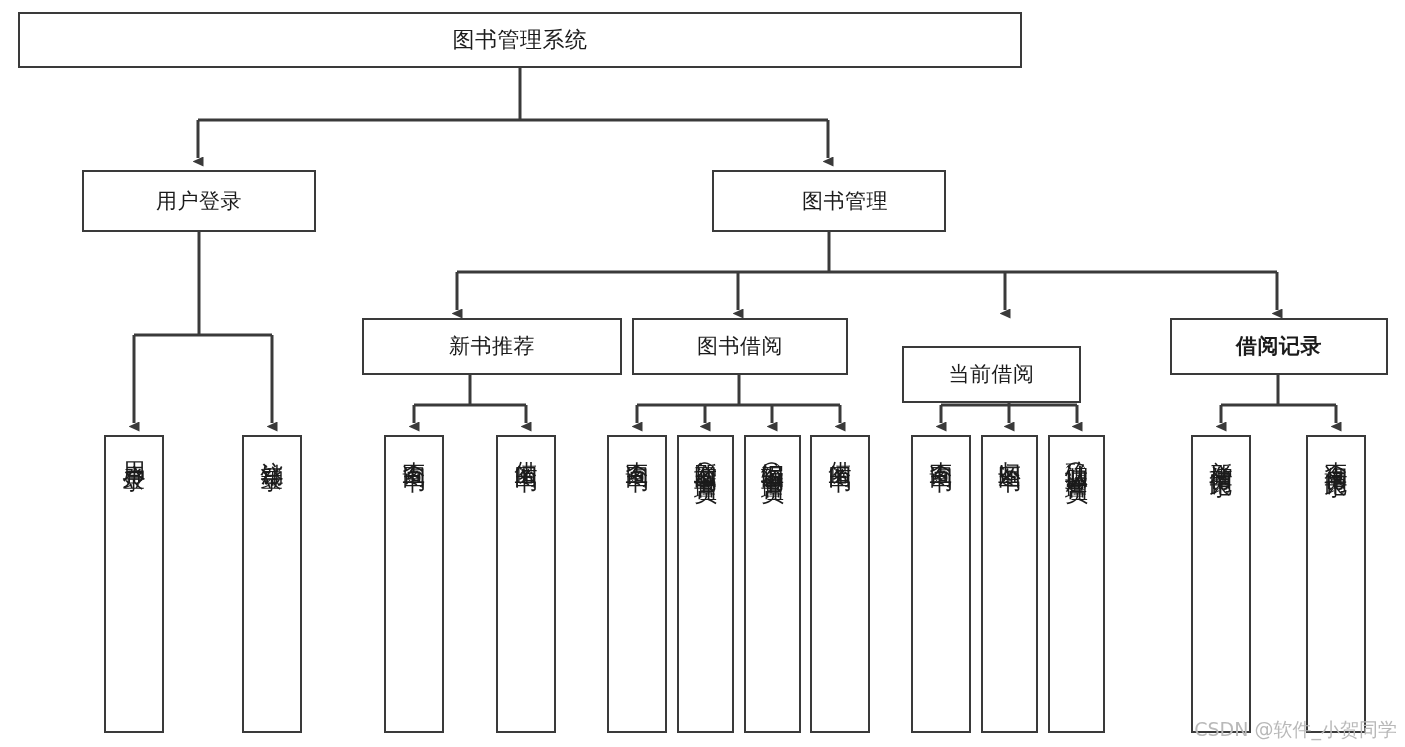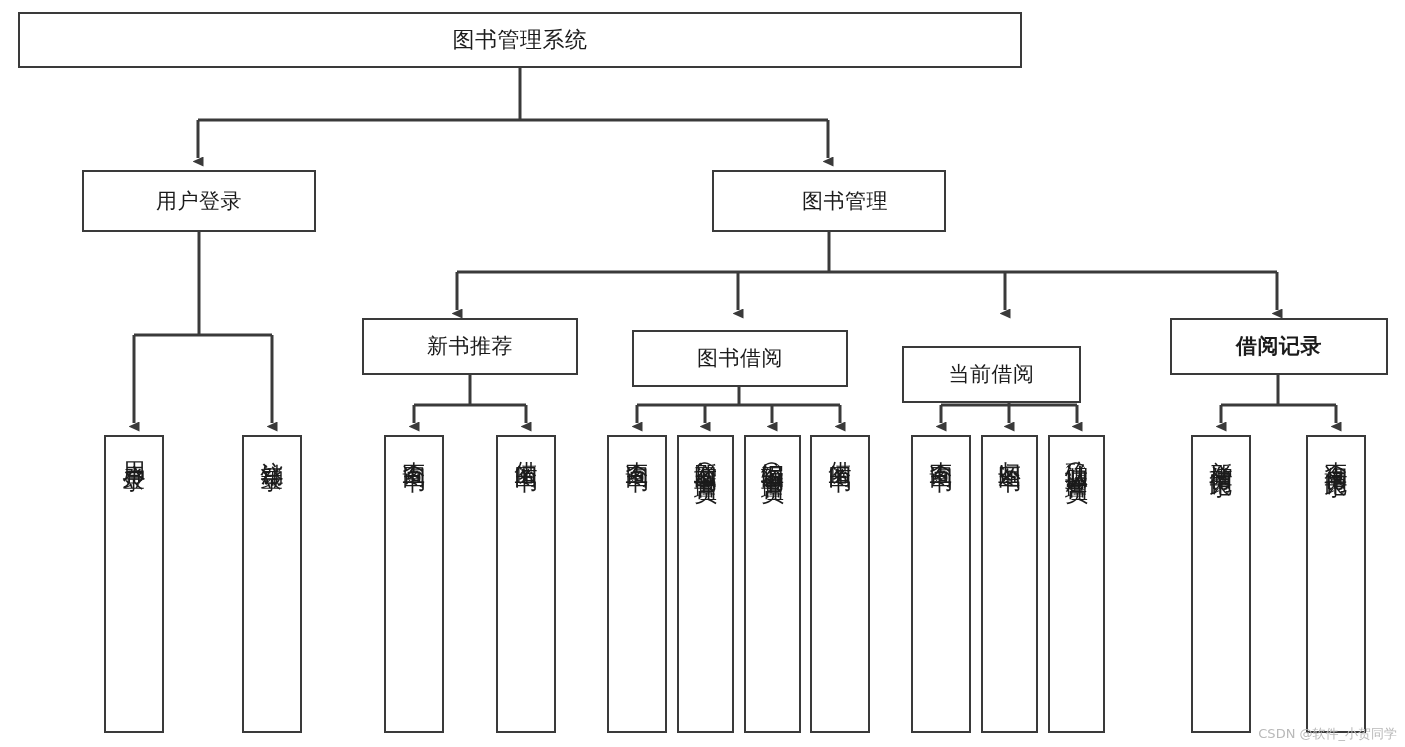--- a/index.html
+++ b/index.html
@@ -59,21 +59,21 @@
     letter-spacing: 3px;
     line-height: 1;
   }
   .node.root .node-label {
     font-size: 22px;
   }
   #watermark {
     position: absolute;
     right: 8px;
     bottom: 4px;
-    font-size: 13px;
+    font-size: 19px;
     color: #b9b9b9;
     z-index: 5;
     white-space: nowrap;
   }
 </style>
 </head>
 <body>
 
 <div id="canvas">
 
@@ -132,24 +132,24 @@
     <span class="node-label">图书管理系统</span>
   </div>
 
   <div class="node horizontal" style="left:82px;top:170px;width:234px;height:62px;">
     <span class="node-label">用户登录</span>
   </div>
   <div class="node horizontal" style="left:712px;top:170px;width:234px;height:62px;padding-left:32px;">
     <span class="node-label">图书管理</span>
   </div>
 
-  <div class="node horizontal" style="left:362px;top:318px;width:216px;height:57px;">
+  <div class="node horizontal" style="left:362px;top:318px;width:260px;height:57px;">
     <span class="node-label">新书推荐</span>
   </div>
-  <div class="node horizontal" style="left:632px;top:318px;width:216px;height:57px;margin-top:12px;">
+  <div class="node horizontal" style="left:632px;top:318px;width:216px;height:57px;">
     <span class="node-label">图书借阅</span>
   </div>
   <div class="node horizontal" style="left:902px;top:318px;width:179px;height:57px;margin-top:28px;">
     <span class="node-label">当前借阅</span>
   </div>
   <div class="node horizontal" style="left:1170px;top:318px;width:218px;height:57px;font-weight:bold;">
     <span class="node-label">借阅记录</span>
   </div>
 
   <div class="node vertical" style="left:104px;top:435px;width:60px;height:298px;">

